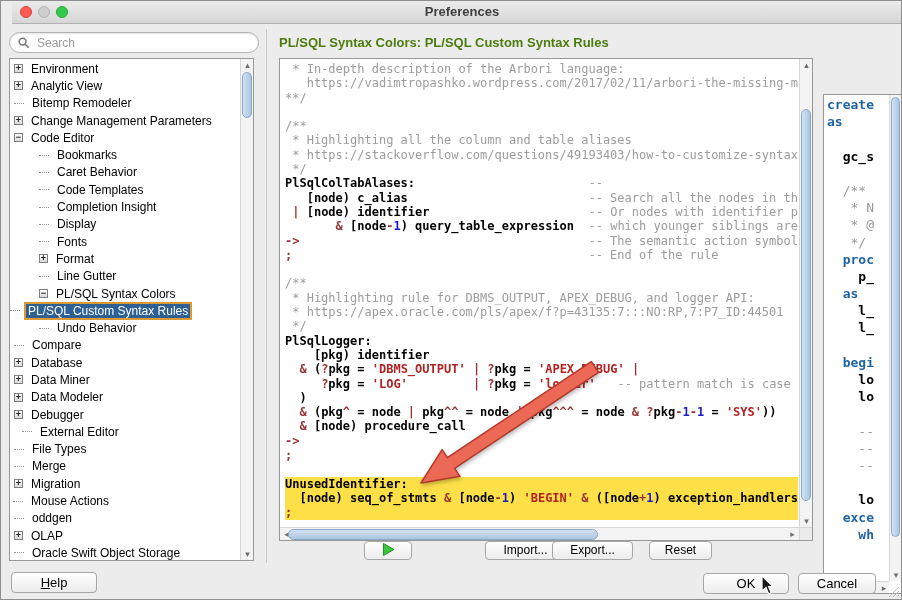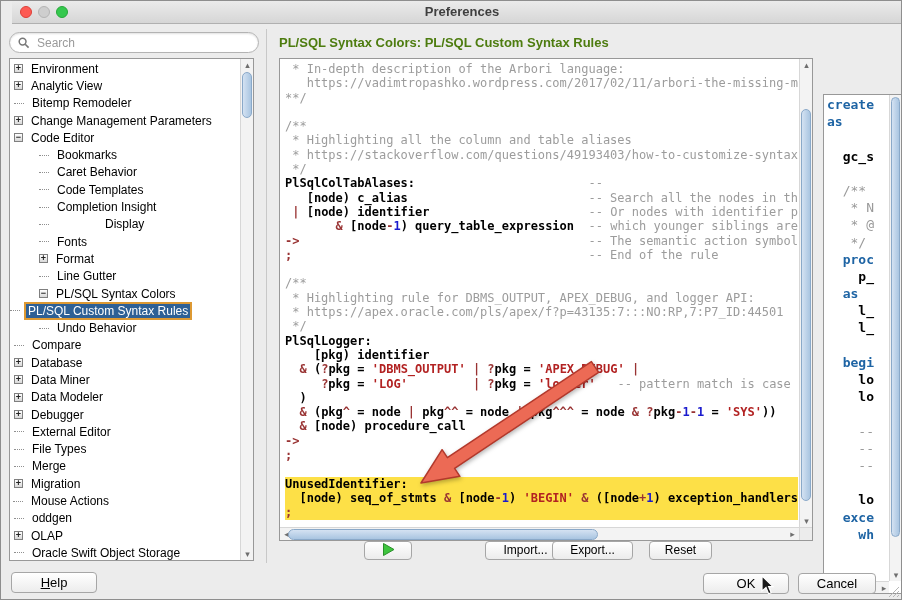--- a/index.html
+++ b/index.html
@@ -130,21 +130,21 @@
           <span class="tlabel">Caret Behavior</span>
         </div>
         <div class="trow" style="padding-left: 29px;">
           <span class="guide"></span>
           <span class="tlabel">Code Templates</span>
         </div>
         <div class="trow" style="padding-left: 29px;">
           <span class="guide"></span>
           <span class="tlabel">Completion Insight</span>
         </div>
-        <div class="trow" style="padding-left: 29px; gap: 48px;">
+        <div class="trow" style="padding-left: 29px;">
           <span class="guide"></span>
           <span class="tlabel">Display</span>
         </div>
         <div class="trow" style="padding-left: 29px;">
           <span class="guide"></span>
           <span class="tlabel">Fonts</span>
         </div>
         <div class="trow" style="padding-left: 29px;">
           <span class="tgl">+</span>
           <span class="tlabel">Format</span>
@@ -178,21 +178,21 @@
           <span class="tlabel">Data Miner</span>
         </div>
         <div class="trow" style="padding-left: 4px;">
           <span class="tgl">+</span>
           <span class="tlabel">Data Modeler</span>
         </div>
         <div class="trow" style="padding-left: 4px;">
           <span class="tgl">+</span>
           <span class="tlabel">Debugger</span>
         </div>
-        <div class="trow" style="padding-left: 4px;">
+        <div class="trow" style="padding-left: 12px;">
           <span class="guide"></span>
           <span class="tlabel">External Editor</span>
         </div>
         <div class="trow" style="padding-left: 4px;">
           <span class="guide"></span>
           <span class="tlabel">File Types</span>
         </div>
         <div class="trow" style="padding-left: 4px;">
           <span class="guide"></span>
           <span class="tlabel">Merge</span>

